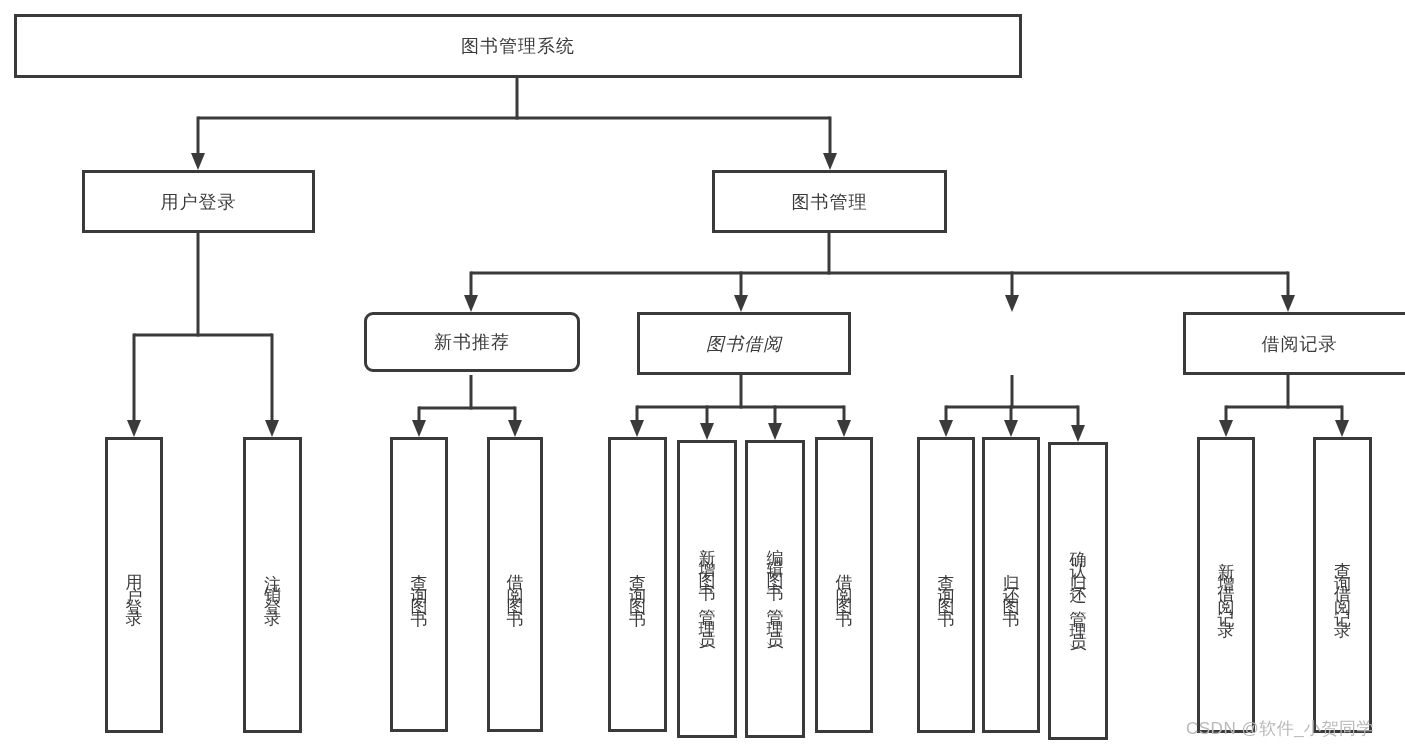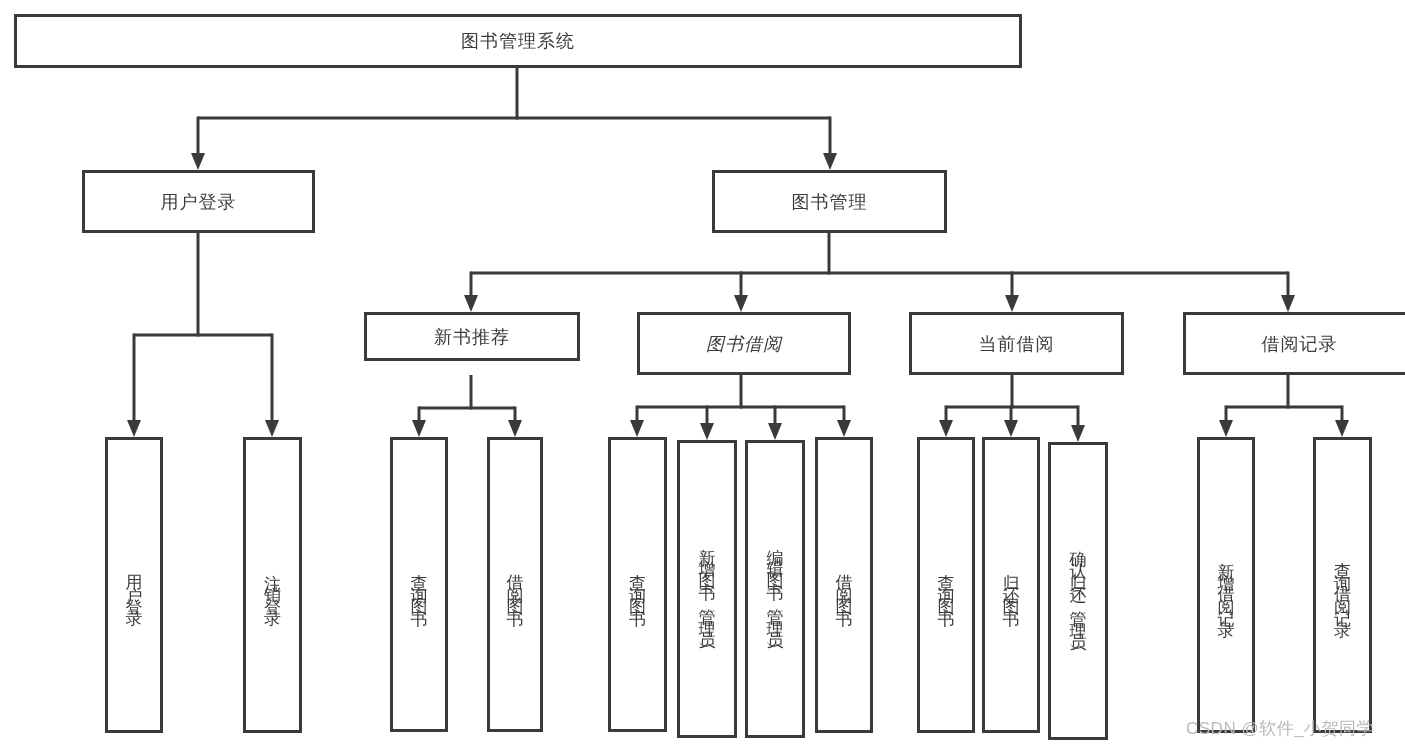--- a/index.html
+++ b/index.html
@@ -120,28 +120,27 @@
     <g>
       <line x1="1288" y1="375" x2="1288" y2="408.5"></line>
       <line x1="1226" y1="407" x2="1342" y2="407"></line>
       <line x1="1226" y1="405.5" x2="1226" y2="421"></line>
       <polygon points="1219,420 1233,420 1226,437"></polygon>
       <line x1="1342" y1="405.5" x2="1342" y2="421"></line>
       <polygon points="1335,420 1349,420 1342,437"></polygon>
     </g>
   </svg>
 
-  <div class="hbox" style="left:14px;top:14px;width:1008px;height:54px;">图书管理系统</div>
+  <div class="hbox" style="left:14px;top:14px;width:1008px;height:64px;">图书管理系统</div>
 
   <div class="hbox" style="left:82px;top:170px;width:233px;height:63px;">用户登录</div>
   <div class="hbox" style="left:712px;top:170px;width:235px;height:63px;">图书管理</div>
 
-  <div class="hbox" style="left:364px;top:312px;width:216px;height:49px;">新书推荐</div>
+  <div class="hbox" style="left:364px;top:312px;width:216px;height:60px;border-radius:9px;">新书推荐</div>
   <div class="hbox" style="left:637px;top:312px;width:214px;height:63px;font-style:italic;">图书借阅</div>
-  <div class="hbox" style="left:909px;top:312px;width:215px;height:63px;">当前借阅</div>
   <div class="hbox" style="left:1183px;top:312px;width:233px;height:63px;">借阅记录</div>
 
   <div class="vbox" style="left:105px;top:437px;width:58px;height:296px;">用户登录</div>
   <div class="vbox" style="left:243px;top:437px;width:59px;height:296px;">注销登录</div>
 
   <div class="vbox" style="left:390px;top:437px;width:58px;height:295px;">查询图书</div>
   <div class="vbox" style="left:487px;top:437px;width:56px;height:295px;">借阅图书</div>
 
   <div class="vbox" style="left:608px;top:437px;width:59px;height:295px;">查询图书</div>
   <div class="vbox" style="left:677px;top:440px;width:60px;height:298px;">新增图书（管理员）</div>

